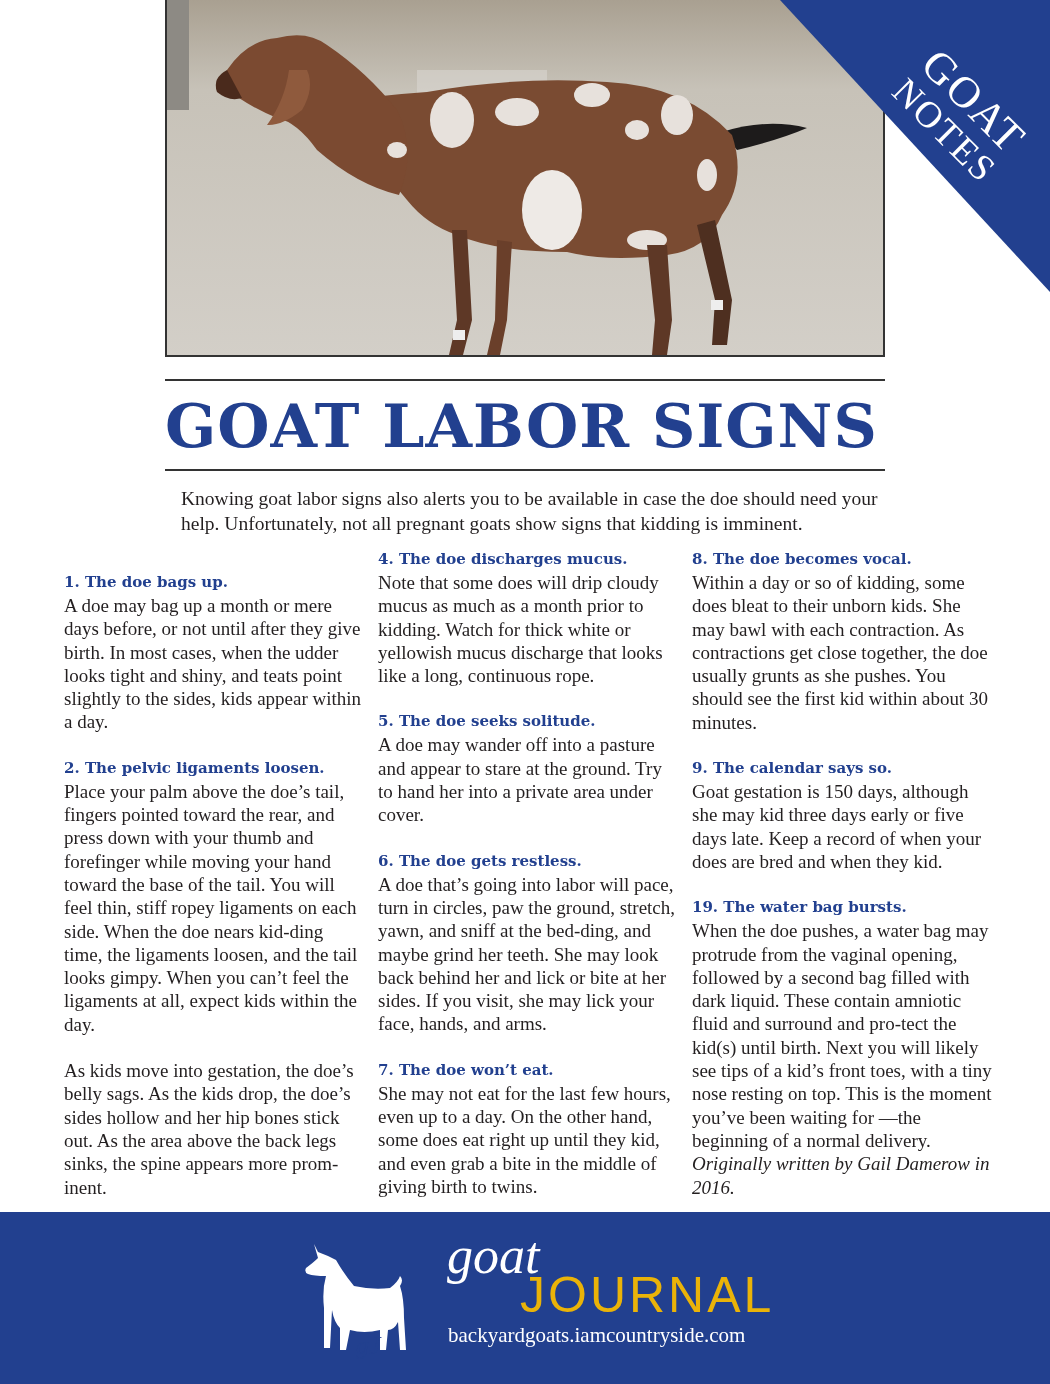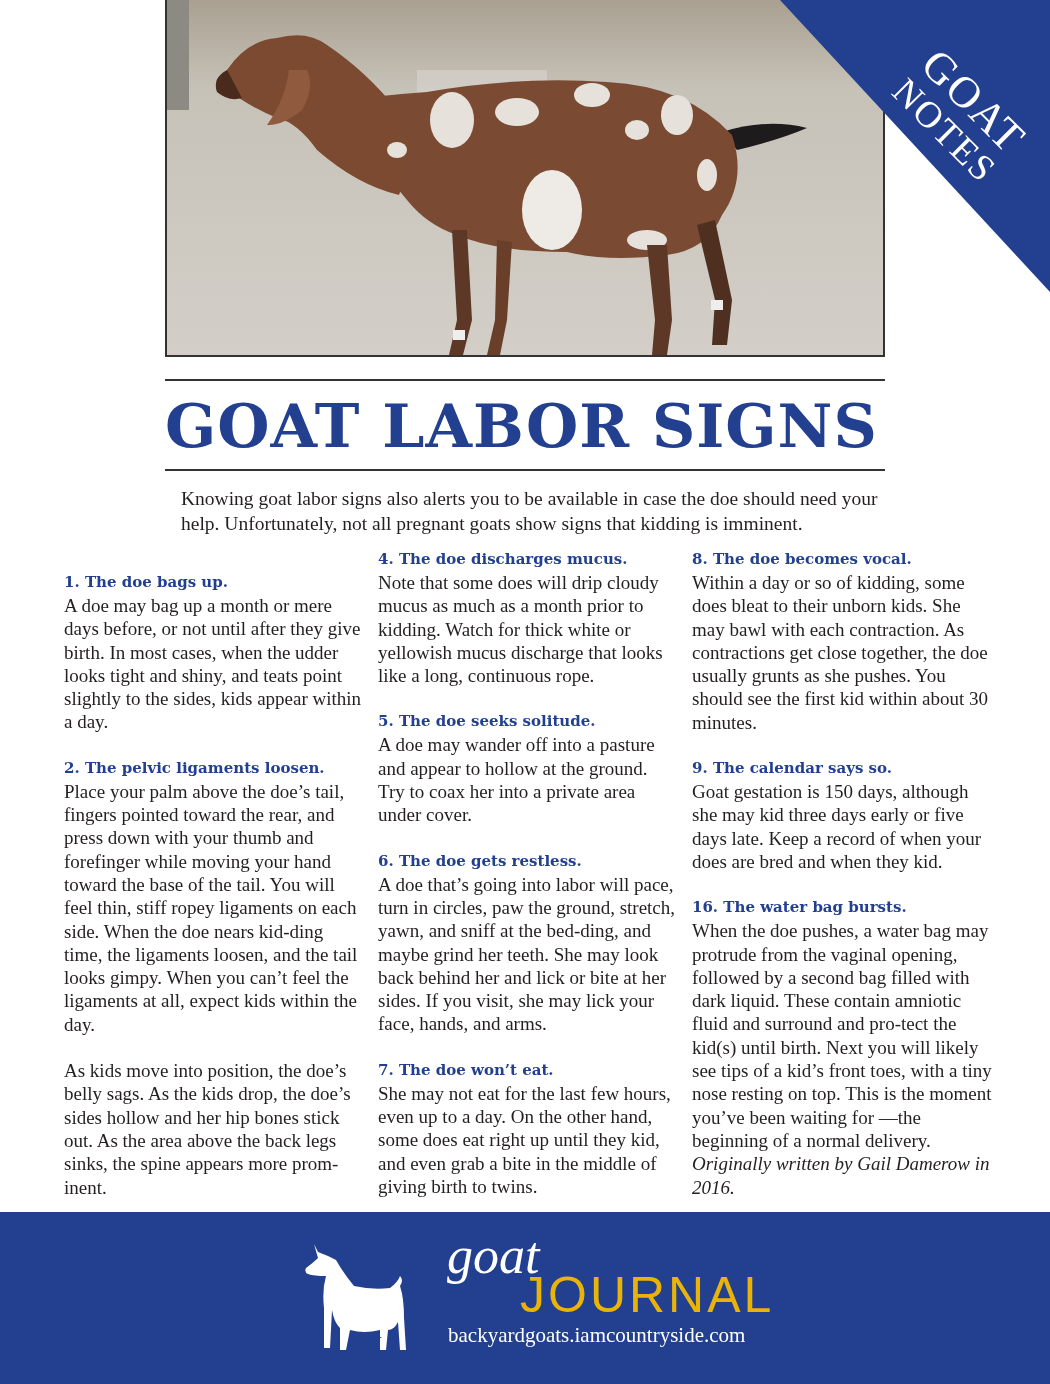--- a/index.html
+++ b/index.html
@@ -131,32 +131,32 @@
 <div class="col c1">
   <div class="item">
     <h3>1. The doe bags up.</h3>
     <p>A doe may bag up a month or mere days before, or not until after they give birth. In most cases, when the udder looks tight and shiny, and teats point slightly to the sides, kids appear within a day.</p>
   </div>
   <div class="item">
     <h3>2. The pelvic ligaments loosen.</h3>
     <p>Place your palm above the doe’s tail, fingers pointed toward the rear, and press down with your thumb and forefinger while moving your hand toward the base of the tail. You will feel thin, stiff ropey ligaments on each side. When the doe nears kid-ding time, the ligaments loosen, and the tail looks gimpy. When you can’t feel the ligaments at all, expect kids within the day.</p>
   </div>
   <div class="item">
-    <p>As kids move into position, the doe’s belly sags. As the kids drop, the doe’s sides hollow and her hip bones stick out. As the area above the back legs sinks, the spine appears more prom-inent.</p>
+    <p>As kids move into gestation, the doe’s belly sags. As the kids drop, the doe’s sides hollow and her hip bones stick out. As the area above the back legs sinks, the spine appears more prom-inent.</p>
   </div>
 </div>
 
 <div class="col c2">
   <div class="item">
     <h3>4. The doe discharges mucus.</h3>
     <p>Note that some does will drip cloudy mucus as much as a month prior to kidding. Watch for thick white or yellowish mucus discharge that looks like a long, continuous rope.</p>
   </div>
   <div class="item">
     <h3>5. The doe seeks solitude.</h3>
-    <p>A doe may wander off into a pasture and appear to hollow at the ground. Try to coax her into a private area under cover.</p>
+    <p>A doe may wander off into a pasture and appear to stare at the ground. Try to hand her into a private area under cover.</p>
   </div>
   <div class="item">
     <h3>6. The doe gets restless.</h3>
     <p>A doe that’s going into labor will pace, turn in circles, paw the ground, stretch, yawn, and sniff at the bed-ding, and maybe grind her teeth. She may look back behind her and lick or bite at her sides. If you visit, she may lick your face, hands, and arms.</p>
   </div>
   <div class="item">
     <h3>7. The doe won’t eat.</h3>
     <p>She may not eat for the last few hours, even up to a day. On the other hand, some does eat right up until they kid, and even grab a bite in the middle of giving birth to twins.</p>
   </div>
 </div>
@@ -164,21 +164,21 @@
 <div class="col c3">
   <div class="item">
     <h3>8. The doe becomes vocal.</h3>
     <p>Within a day or so of kidding, some does bleat to their unborn kids. She may bawl with each contraction. As contractions get close together, the doe usually grunts as she pushes. You should see the first kid within about 30 minutes.</p>
   </div>
   <div class="item">
     <h3>9. The calendar says so.</h3>
     <p>Goat gestation is 150 days, although she may kid three days early or five days late. Keep a record of when your does are bred and when they kid.</p>
   </div>
   <div class="item">
-    <h3>16. The water bag bursts.</h3>
+    <h3>19. The water bag bursts.</h3>
     <p>When the doe pushes, a water bag may protrude from the vaginal opening, followed by a second bag filled with dark liquid. These contain amniotic fluid and surround and pro-tect the kid(s) until birth. Next you will likely see tips of a kid’s front toes, with a tiny nose resting on top. This is the moment you’ve been waiting for —the beginning of a normal delivery.</p>
     <p class="credit">Originally written by Gail Damerow in 2016.</p>
   </div>
 </div>
 
 <div class="footer">
   <svg class="logo-goat" width="110" height="130" viewBox="0 0 110 130">
     <path d="M14 6 L18 14 L28 18 L36 22 Q44 36 54 48 Q72 52 90 50 Q98 44 100 38 Q104 42 100 48 Q104 60 104 80 L106 112 L100 112 L98 84 Q94 92 88 92 L86 112 L80 112 L80 92 Q64 96 50 92 L46 112 L40 112 L40 90 Q34 84 32 72 L30 110 L24 110 L24 70 Q22 52 26 38 Q14 38 8 36 Q4 34 6 30 Q14 24 18 20 Z" fill="#ffffff"></path>
     <text x="56" y="116" font-family="Liberation Serif, serif" font-style="italic" font-size="26" fill="#22408f">gJ</text>
   </svg>

